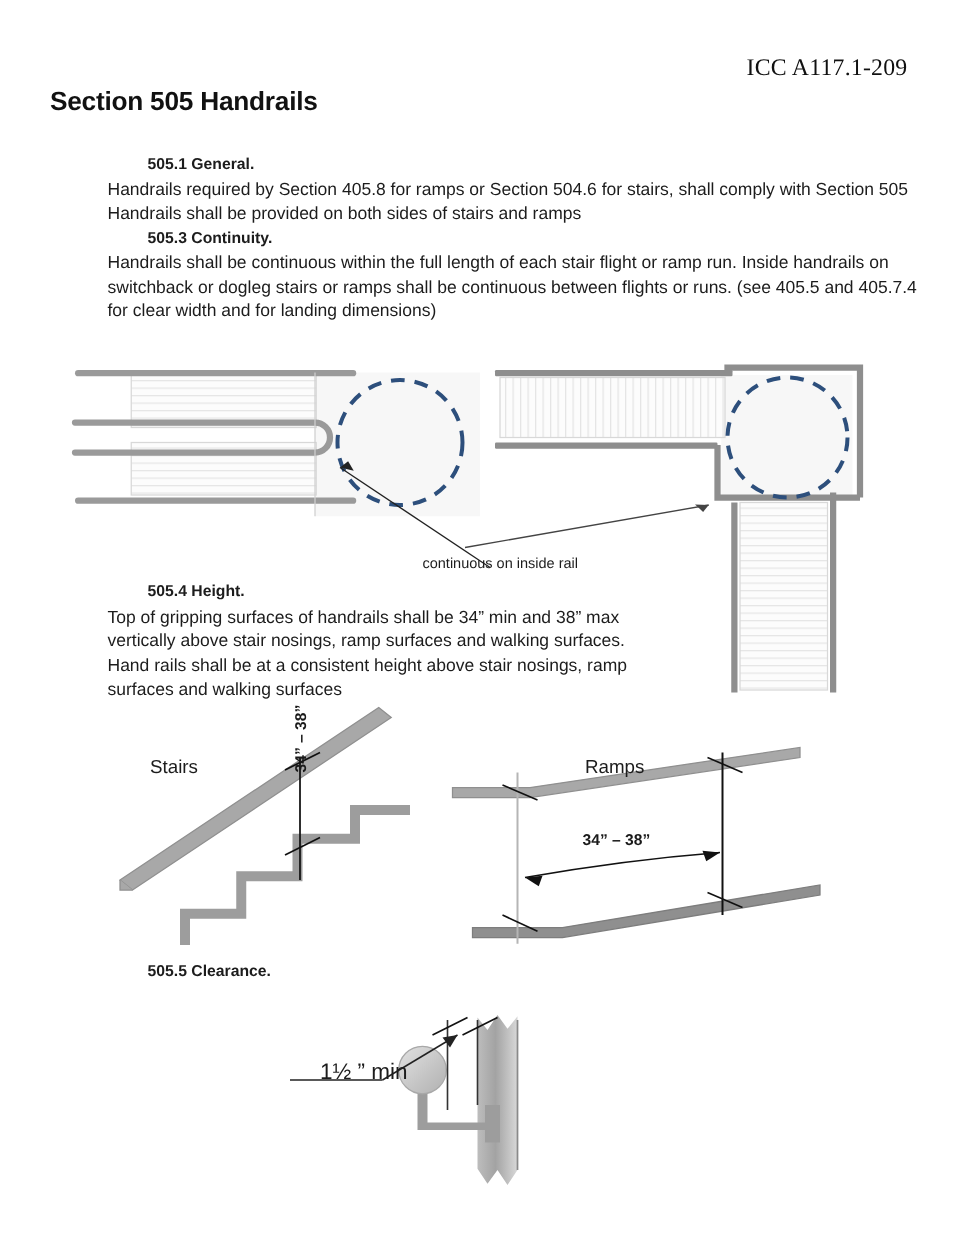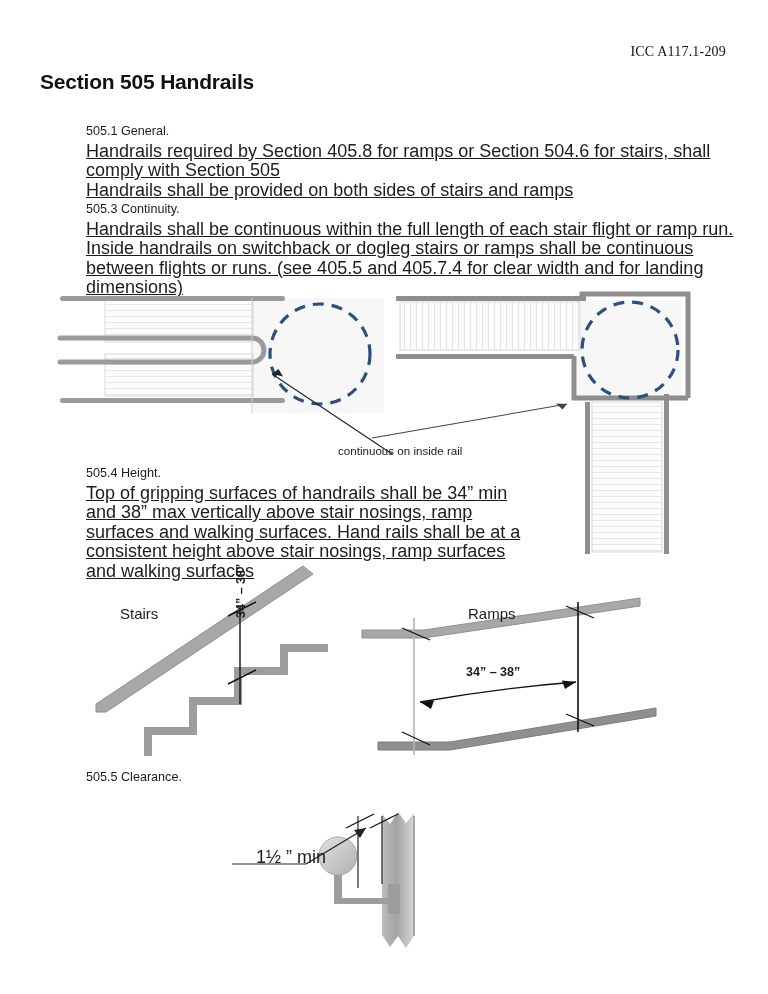--- a/index.html
+++ b/index.html
@@ -14,21 +14,21 @@
     background: #ffffff;
     overflow: hidden;
     font-family: "Liberation Sans", sans-serif;
     color: #1a1a1a;
   }
   .doc-header {
     position: absolute;
     top: 44px;
     right: 42px;
     font-family: "Liberation Serif", serif;
-    font-size: 14px;
+    font-size: 19px;
     letter-spacing: 0.2px;
     color: #111;
   }
   .page-title {
     position: absolute;
     top: 70px;
     left: 40px;
     font-size: 21px;
     font-weight: bold;
     letter-spacing: -0.2px;
@@ -39,24 +39,25 @@
     left: 86px;
     width: 648px;
     font-size: 13.2px;
     line-height: 19.5px;
     color: #1c1c1c;
   }
   .b1 { top: 122px; }
   .b2 { top: 464px; width: 450px; }
   .b3 { top: 768px; width: 620px; }
   .sec-head {
-    font-weight: normal;
+    font-weight: bold;
     font-size: 12.6px;
-  }
-  .sec-body { font-size: 18px; text-decoration: underline; }
+    margin-left: 32px;
+  }
+  .sec-body { font-size: 14px; }
 
   .figure { position: absolute; }
   .fig-plan  { left: 62px;  top: 286px;  width: 650px; height: 290px; }
   .fig-stair { left: 88px;  top: 556px;  width: 270px; height: 200px; }
   .fig-ramp  { left: 360px; top: 590px;  width: 300px; height: 170px; }
   .fig-clear { left: 230px; top: 806px;  width: 240px; height: 165px; }
 
   .caption {
     position: absolute;
     font-size: 11.6px;

